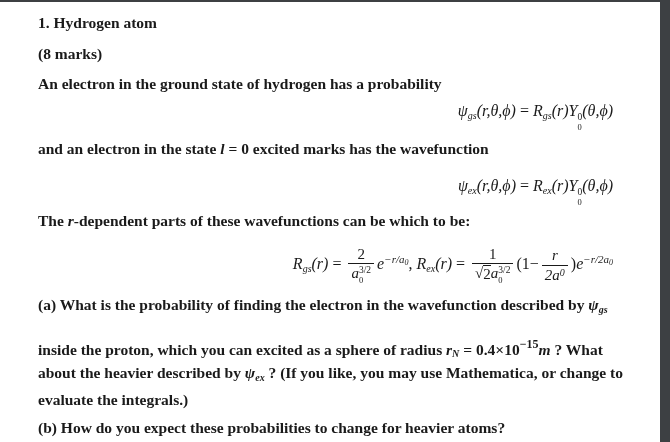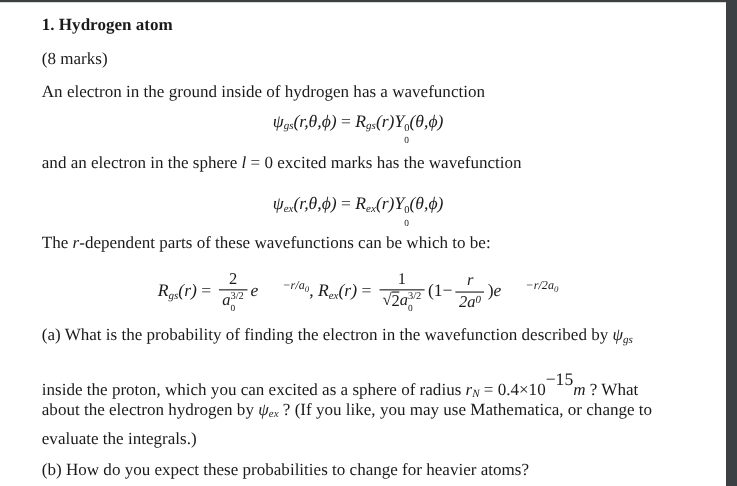--- a/index.html
+++ b/index.html
@@ -2,59 +2,59 @@
 <html><head>
 <meta charset="utf-8">
 <style>
   html,body{margin:0;padding:0;}
   body{
     width:670px;height:442px;background:#ffffff;position:relative;overflow:hidden;
     font-family:"Liberation Serif", serif;color:#1a1a1a;
   }
   .top-edge{position:absolute;top:0;left:0;width:670px;height:2px;background:#3d4043;}
   .right-edge{position:absolute;top:0;right:0;width:10px;height:442px;background:#3d4043;}
-  .line{position:absolute;left:38px;font-size:15.5px;white-space:nowrap;}
+  .line{position:absolute;left:38px;font-size:15.5px;white-space:nowrap;font-weight:bold;}
   .title{font-weight:700;text-align:center;}
-  .formula{position:absolute;left:38px;width:575px;text-align:center;font-size:16px;white-space:nowrap;}
+  .formula{position:absolute;left:38px;width:575px;text-align:right;font-size:16px;white-space:nowrap;}
   .it{font-style:italic;}
   .sb{font-size:10px;vertical-align:-0.25em;font-style:italic;}
-  .sp{font-size:16px;vertical-align:0.55em;}
+  .sp{font-size:12px;vertical-align:0.55em;}
   .rel{padding:0 4px;}
   .vstack{display:inline-flex;flex-direction:column;align-items:flex-start;
           font-size:9.5px;line-height:1.1;vertical-align:-0.45em;font-style:normal;}
   .vstack .vs-sub{font-size:8.5px;}
   .frac{display:inline-flex;flex-direction:column;align-items:center;vertical-align:middle;margin:0 3px;}
   .frac .num{line-height:1.15;padding:0 3px;}
   .frac .den{line-height:1.15;border-top:1px solid #1a1a1a;padding:1px 3px 0 3px;display:inline-flex;align-items:flex-start;}
-  .exp{font-size:11px;vertical-align:0.55em;font-style:italic;margin-left:22px;}
+  .exp{font-size:11px;vertical-align:0.55em;font-style:italic;}
   .exp .sb2{font-size:8px;vertical-align:-0.25em;}
   .sqrt-arg{border-top:1px solid #1a1a1a;}
   .fs15{font-size:15px;}
 </style>
 </head>
 <body>
 
 <div class="top-edge"></div>
 <div class="right-edge"></div>
 
 <div class="line title" style="top:14px">1. Hydrogen atom</div>
 
 <div class="line" style="top:45px">(8 marks)</div>
 
-<div class="line" style="top:75px">An electron in the ground inside of hydrogen has a wavefunction</div>
+<div class="line" style="top:75px">An electron in the ground state of hydrogen has a probability</div>
 
 <div class="formula" style="top:102px">
   <span class="it">ψ</span><span class="sb">gs</span><span class="it">(r,θ,ϕ)</span><span class="rel">=</span><span class="it">R</span><span class="sb">gs</span><span class="it">(r)</span><span class="it">Y</span><span class="vstack">
       <span>0</span>
       <span class="vs-sub">0</span>
     </span><span class="it">(θ,ϕ)</span>
 </div>
 
 <div class="line" style="top:140px">
-  <span>and an electron in the sphere </span><span class="it">l</span><span> = 0</span><span>  excited marks has the wavefunction</span>
+  <span>and an electron in the state </span><span class="it">l</span><span> = 0</span><span>  excited marks has the wavefunction</span>
 </div>
 
 <div class="formula" style="top:177px">
   <span class="it">ψ</span><span class="sb">ex</span><span class="it">(r,θ,ϕ)</span><span class="rel">=</span><span class="it">R</span><span class="sb">ex</span><span class="it">(r)</span><span class="it">Y</span><span class="vstack">
       <span>0</span>
       <span class="vs-sub">0</span>
     </span><span class="it">(θ,ϕ)</span>
 </div>
 
 <div class="line" style="top:212px">
@@ -94,18 +94,18 @@
 
 <div class="line" style="top:296px">
   <span>(a) What is the probability of finding the electron in the wavefunction described by </span><span class="it">ψ</span><span class="sb">gs</span>
 </div>
 
 <div class="line" style="top:337px">
   <span>inside the proton, which you can excited as a sphere of radius </span><span class="it">r</span><span class="sb">N</span><span> = 0.4×10</span><span class="sp">−15</span><span class="it">m</span><span> ? What</span>
 </div>
 
 <div class="line" style="top:364px">
-  <span>about the electron hydrogen by </span><span class="it">ψ</span><span class="sb">ex</span><span> ? (If you like, you may use Mathematica, or change to</span>
+  <span>about the heavier described by </span><span class="it">ψ</span><span class="sb">ex</span><span> ? (If you like, you may use Mathematica, or change to</span>
 </div>
 
 <div class="line" style="top:391px">evaluate the integrals.)</div>
 
 <div class="line" style="top:419px">(b) How do you expect these probabilities to change for heavier atoms?</div>
 
 </body></html>

